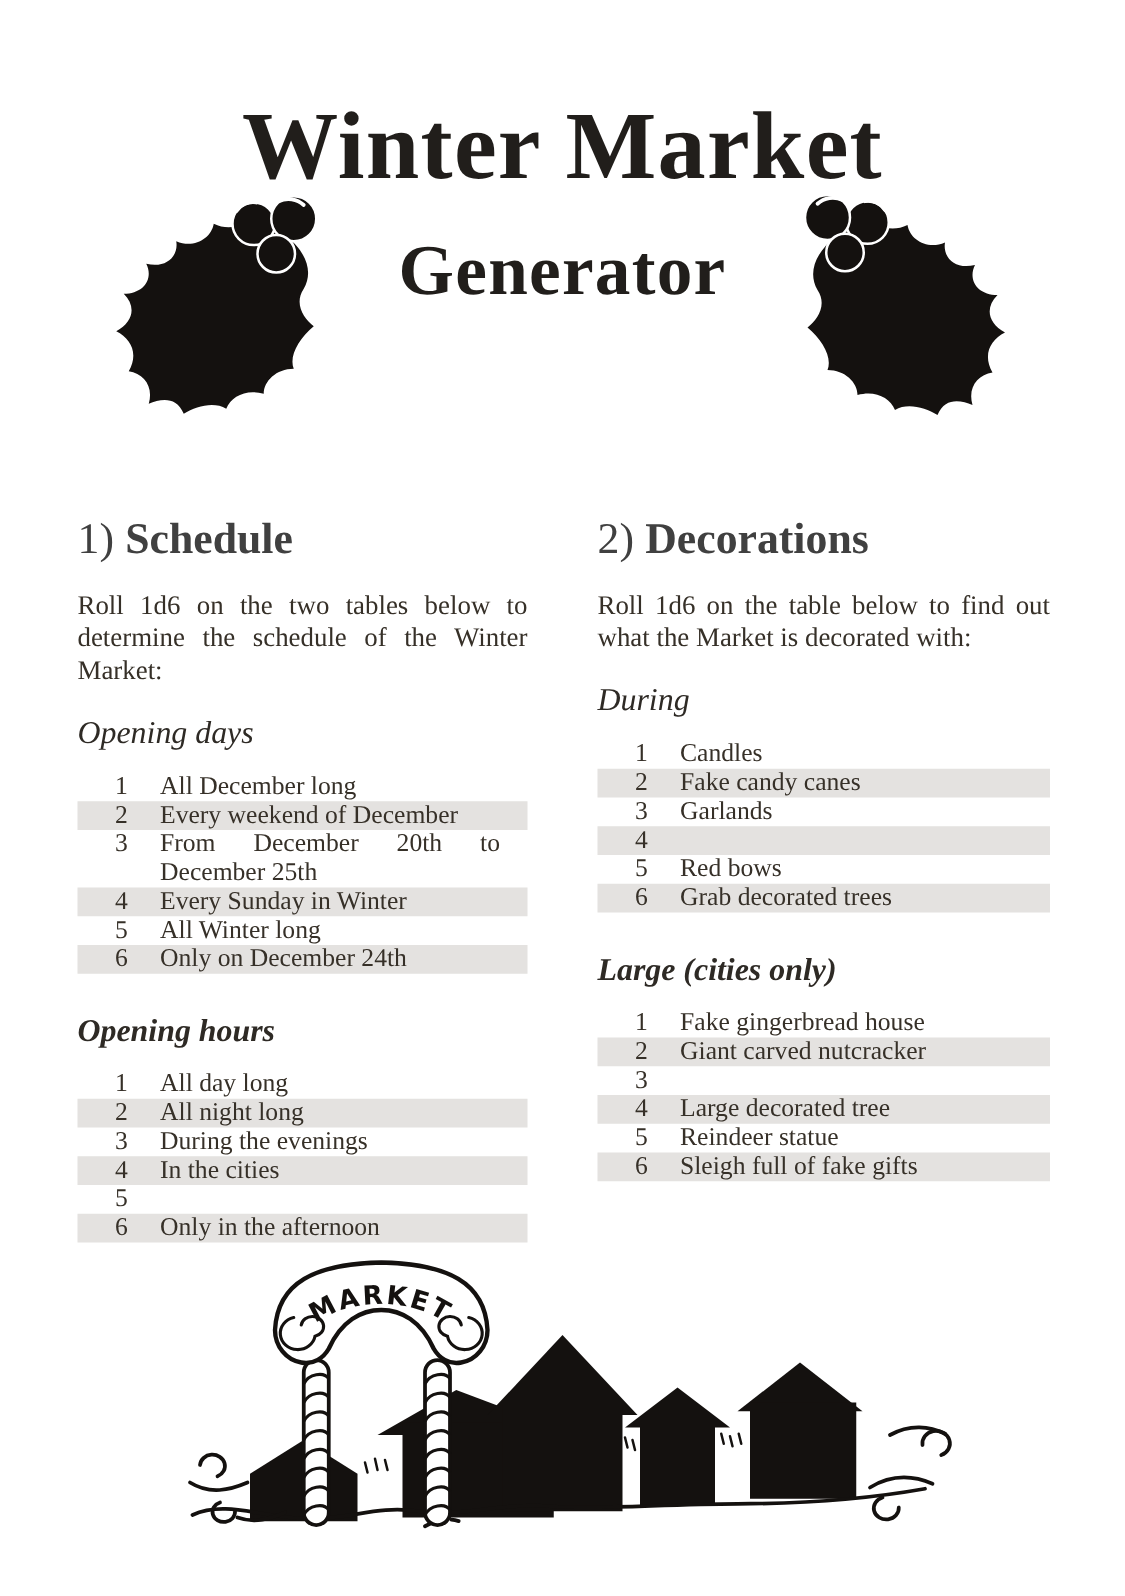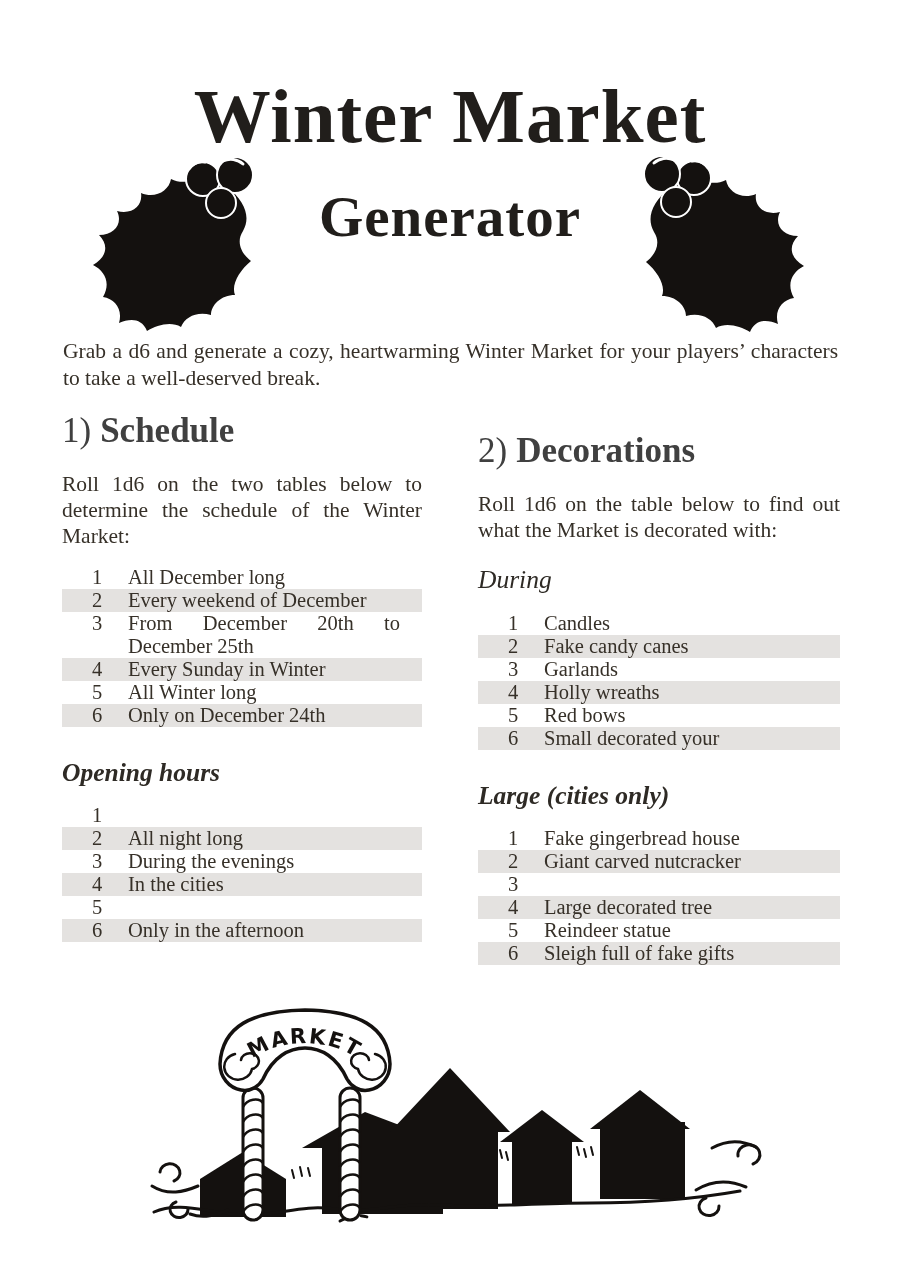--- a/index.html
+++ b/index.html
@@ -29,21 +29,21 @@
 
   
   .intro {
     position:absolute; left:63px; top:338px; width:775px;
     font-size:21.5px; line-height:27px; text-align:justify;
   }
 
   
   .col  { position:absolute; top:415px; }
   .col1 { left:62px;  width:360px; }
-  .col2 { left:478px; width:362px;margin-top:20px; }
+  .col2 { left:478px; width:362px; }
 
   h2.sec { font-size:35px; line-height:31px; font-weight:bold; color:#404040; }
   h2.sec .num { font-weight:normal; margin-right:9px; }
 
   .colp { margin-top:25px; font-size:21.5px; line-height:26px; text-align:justify; }
 
   h3.tblhead {
     font-style:italic; font-weight:normal; font-size:25.5px;
     line-height:30px; margin-top:22px; color:#2e2a25;
   }
@@ -91,26 +91,26 @@
         C154,122 146,136 150,146 C136,146 126,156 126,166 C112,162 100,168 96,178
         C86,172 72,176 62,182 Z"></path>
       <circle cx="118" cy="28" r="17" fill="#14110f" stroke="#fff" stroke-width="2"></circle>
       <circle cx="150" cy="24" r="18" fill="#14110f" stroke="#fff" stroke-width="2"></circle>
       <circle cx="136" cy="52" r="15" fill="#14110f" stroke="#fff" stroke-width="2"></circle>
       <path d="M104,18 A16,16 0 0 1 120,11" fill="none" stroke="#fff" stroke-width="3" stroke-linecap="round"></path>
       <path d="M138,10 A18,18 0 0 1 158,13" fill="none" stroke="#fff" stroke-width="3" stroke-linecap="round"></path>
     </g>
   </svg>
 
-  <p class="intro">Grab a d6 and generate a cozy, heartwarming Winter Market for your players’ characters to take a well-deserved break.</p>
 
   <div class="col col1">
     <h2 class="sec"><span class="num">1)</span><span>Schedule</span></h2>
     <p class="colp">Roll 1d6 on the two tables below to determine the schedule of the Winter Market:</p>
 
+    <h3 class="tblhead">Opening days</h3>
     <div class="rolltable narrow">
       <div class="trow">
           <span class="roll">1</span>
           <span class="result">All December long</span>
         </div>
       <div class="trow shaded">
           <span class="roll">2</span>
           <span class="result">Every weekend of December</span>
         </div>
       <div class="trow">
@@ -128,20 +128,21 @@
       <div class="trow shaded">
           <span class="roll">6</span>
           <span class="result">Only on December 24th</span>
         </div>
     </div>
 
     <h3 class="tblhead second">Opening hours</h3>
     <div class="rolltable t2">
       <div class="trow">
           <span class="roll">1</span>
+          <span class="result">All day long</span>
         </div>
       <div class="trow shaded">
           <span class="roll">2</span>
           <span class="result">All night long</span>
         </div>
       <div class="trow">
           <span class="roll">3</span>
           <span class="result">During the evenings</span>
         </div>
       <div class="trow shaded">
@@ -171,29 +172,28 @@
       <div class="trow shaded">
           <span class="roll">2</span>
           <span class="result">Fake candy canes</span>
         </div>
       <div class="trow">
           <span class="roll">3</span>
           <span class="result">Garlands</span>
         </div>
       <div class="trow shaded">
           <span class="roll">4</span>
-          <span class="result">Holly wreaths</span>
         </div>
       <div class="trow">
           <span class="roll">5</span>
           <span class="result">Red bows</span>
         </div>
       <div class="trow shaded">
           <span class="roll">6</span>
-          <span class="result">Small decorated your</span>
+          <span class="result">Grab decorated trees</span>
         </div>
     </div>
 
     <h3 class="tblhead second">Large (cities only)</h3>
     <div class="rolltable t2">
       <div class="trow">
           <span class="roll">1</span>
           <span class="result">Fake gingerbread house</span>
         </div>
       <div class="trow shaded">

